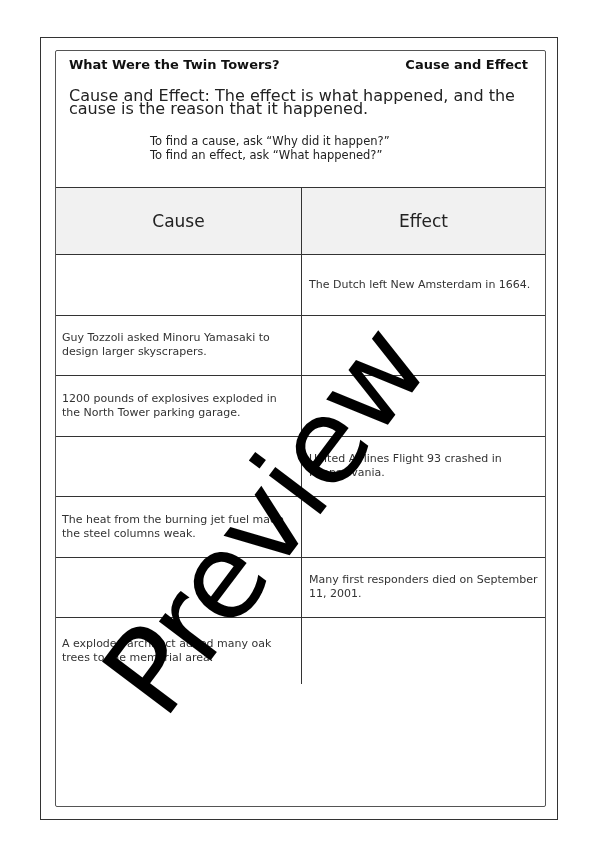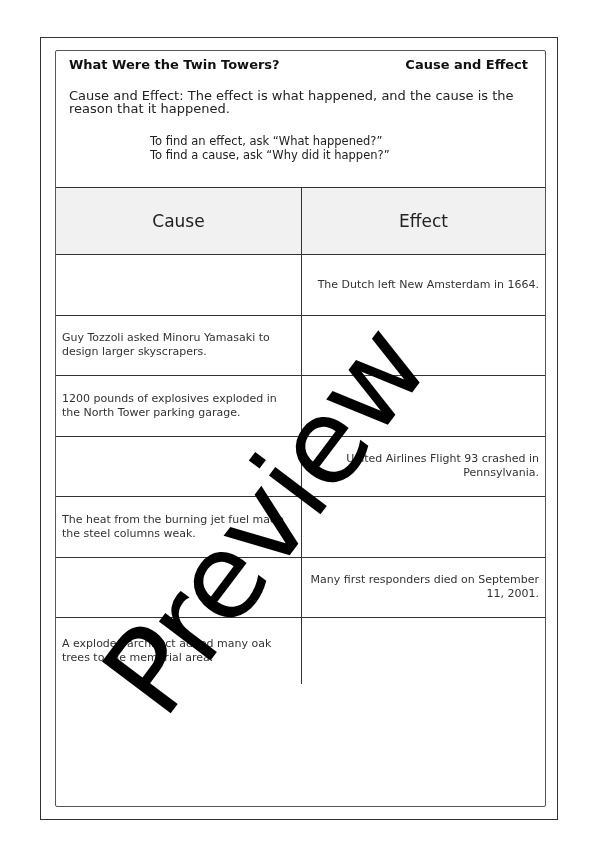--- a/index.html
+++ b/index.html
@@ -7,49 +7,49 @@
          font-family: "DejaVu Sans", "Liberation Sans", sans-serif; color: #222; }
   .frame { position: absolute; left: 40px; top: 37px; width: 518px; height: 783px;
            border: 1px solid #333; box-sizing: border-box; }
   .card { position: absolute; left: 55px; top: 50px; width: 491px; height: 757px;
           border: 1.5px solid #555; border-radius: 2px; box-sizing: border-box; overflow: hidden; }
   .title-row { position: absolute; left: 13px; right: 13px; top: 6px; height: 20px;
                font-weight: bold; font-size: 13px; color: #111; }
   .title-left { position: absolute; left: 0; top: 0; }
   .title-right { position: absolute; right: 4px; top: 0; }
   .intro { position: absolute; left: 13px; top: 38px; width: 460px;
-           font-size: 13px; line-height: 13px; color: #222; }
+           font-size: 16px; line-height: 13px; color: #222; }
   .tips { position: absolute; left: 94px; top: 83px; font-size: 11.5px; line-height: 14px; color: #222; }
   .tips div { white-space: nowrap; }
   table.ce { position: absolute; left: -1px; top: 136px; width: 491px; border-collapse: collapse; table-layout: fixed; }
   table.ce th, table.ce td { border: 1px solid #333; box-sizing: border-box; vertical-align: middle; margin-left: 28px; }
   table.ce th { height: 67px; background: #f1f1f1; font-weight: normal; font-size: 17px; color: #222; text-align: center; }
   table.ce td { height: 60.5px; font-size: 11px; line-height: 14px; color: #333; padding: 0 6px; }
   table.ce tr:last-child td { height: 66px; border-bottom: none; }
-  table.ce td.effect { padding-left: 7px; text-align: right; }
+  table.ce td.effect { padding-left: 7px; }
   table.ce tr:last-child td.effect { padding-left: 13px; }
   .col-cause { width: 246px; }
   .watermark { position: absolute; left: 265px; top: 520px; transform: translate(-50%, -50%) rotate(-53deg);
                font-family: "DejaVu Sans", sans-serif; font-size: 118px; color: #000; letter-spacing: -2px;
                white-space: nowrap; pointer-events: none; line-height: 1; }
 </style>
 </head>
 <body>
 
 <div class="frame"></div>
 
 <div class="card">
   <div class="title-row">
     <span class="title-left">What Were the Twin Towers?</span>
     <span class="title-right">Cause and Effect</span>
   </div>
   <div class="intro">Cause and Effect: The effect is what happened, and the cause is the reason that it happened.</div>
   <div class="tips">
+    <div>To find a cause, ask “Why did it happen?”</div>
     <div>To find an effect, ask “What happened?”</div>
-    <div>To find a cause, ask “Why did it happen?”</div>
   </div>
 
   <table class="ce">
     <colgroup>
         <col class="col-cause">
         <col>
       </colgroup>
     <thead>
       <tr>
         <th>Cause</th>

